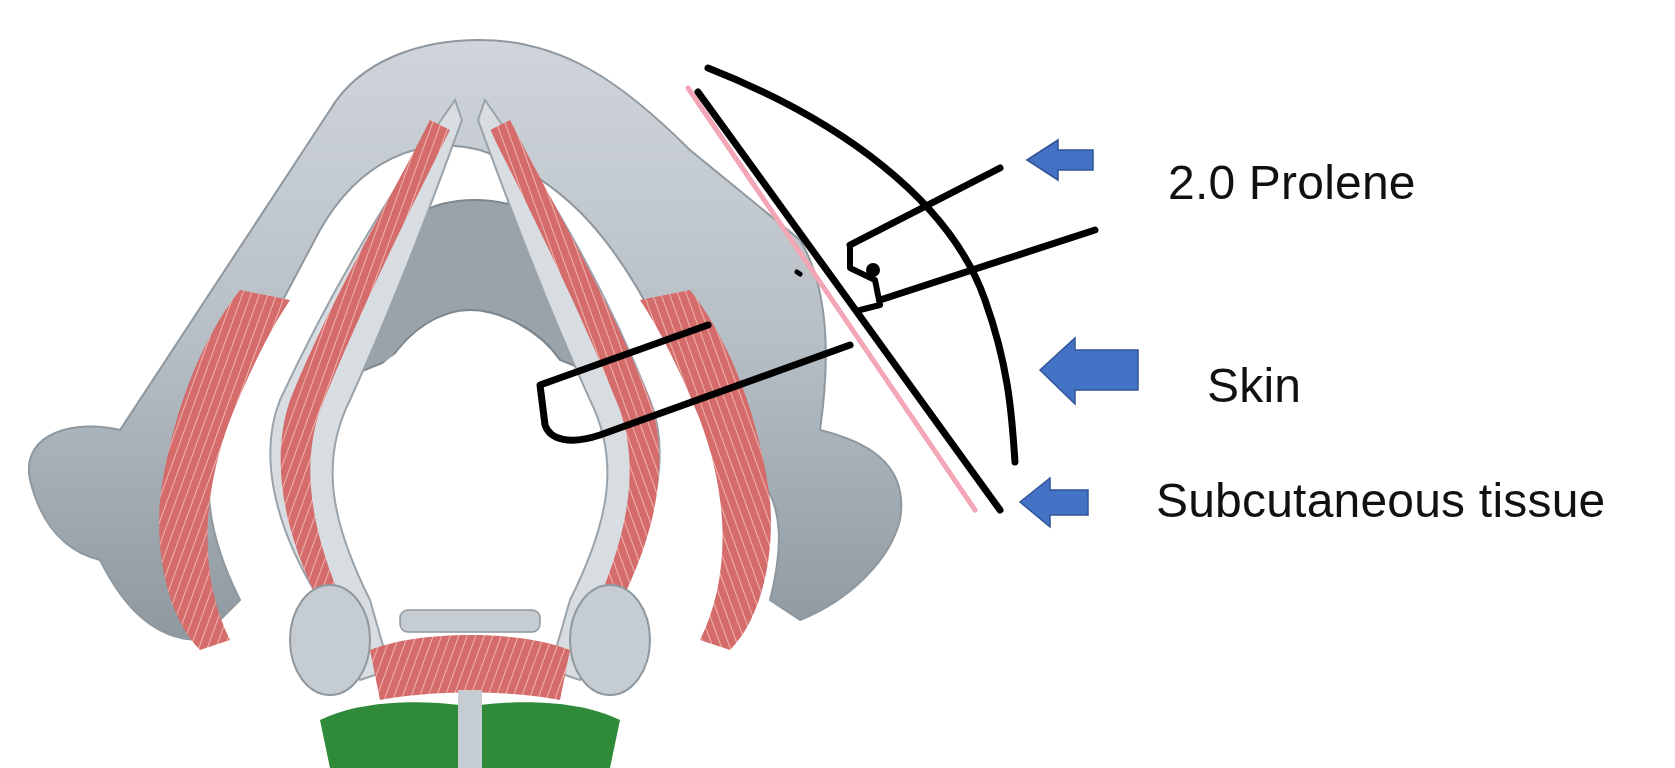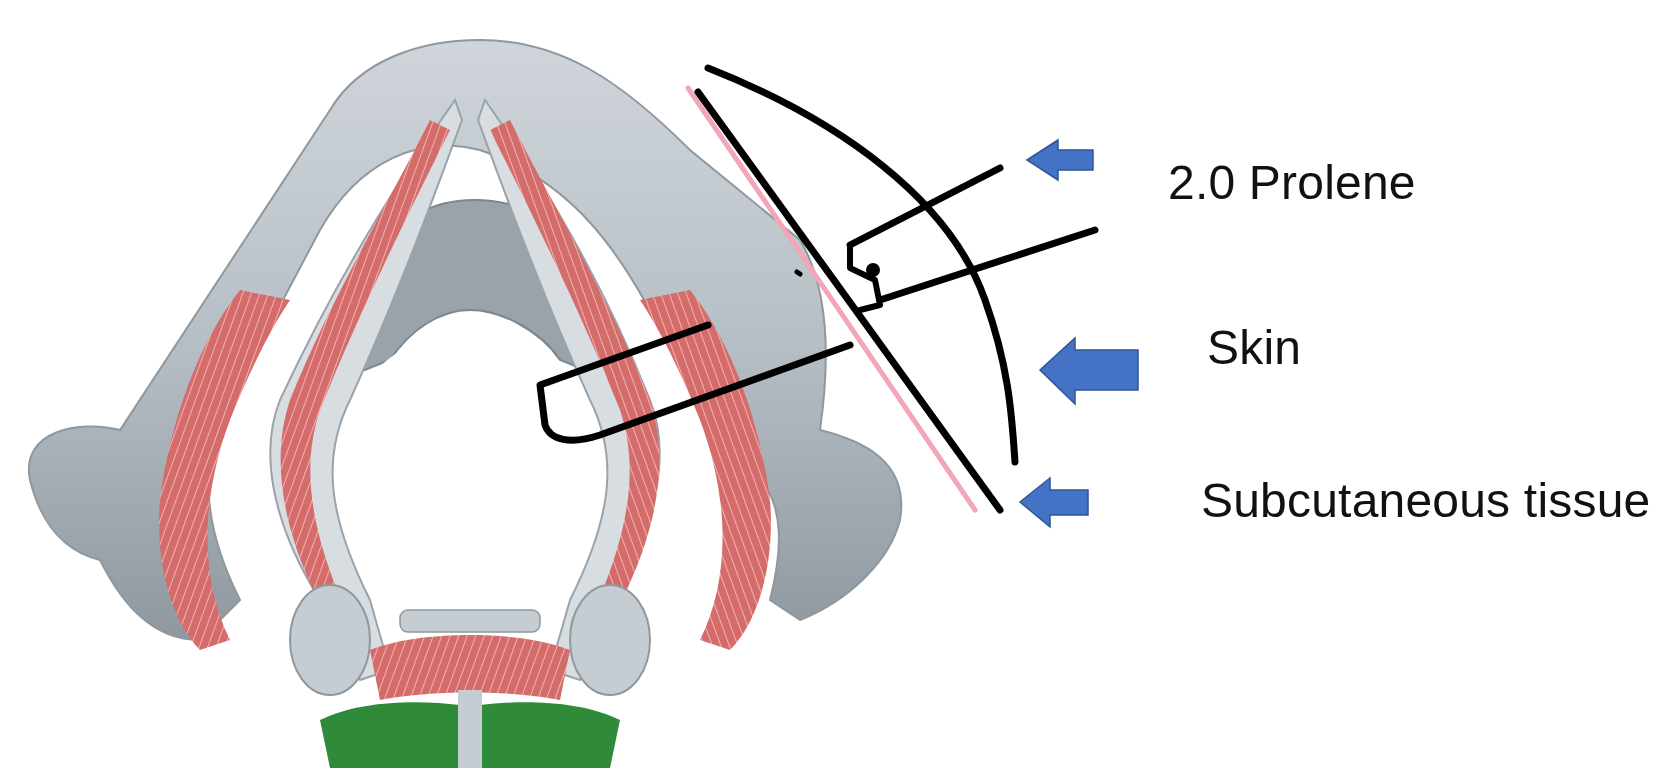--- a/index.html
+++ b/index.html
@@ -86,14 +86,14 @@
   </g>
 
   <g>
     <path d="M 1027 160 L 1058 140 L 1058 150 L 1093 150 L 1093 170 L 1058 170 L 1058 180 Z" fill="#4472c4" stroke="#2f5597" stroke-width="1.5"></path>
     <path d="M 1040 370 L 1075 338 L 1075 350 L 1138 350 L 1138 390 L 1075 390 L 1075 404 Z" fill="#4472c4" stroke="#2f5597" stroke-width="1.5"></path>
     <path d="M 1020 502 L 1050 478 L 1050 490 L 1088 490 L 1088 515 L 1050 515 L 1050 527 Z" fill="#4472c4" stroke="#2f5597" stroke-width="1.5"></path>
   </g>
 </svg>
 
 <div class="label" style="left:1168px; top:155px;">2.0 Prolene</div>
-<div class="label" style="left:1207px; top:320px;">Skin</div>
-<div class="label" style="left:1156px; top:473px;margin-left:45px;">Subcutaneous tissue</div>
+<div class="label" style="left:1207px; top:358px;">Skin</div>
+<div class="label" style="left:1156px; top:473px;">Subcutaneous tissue</div>
 
 </body></html>

